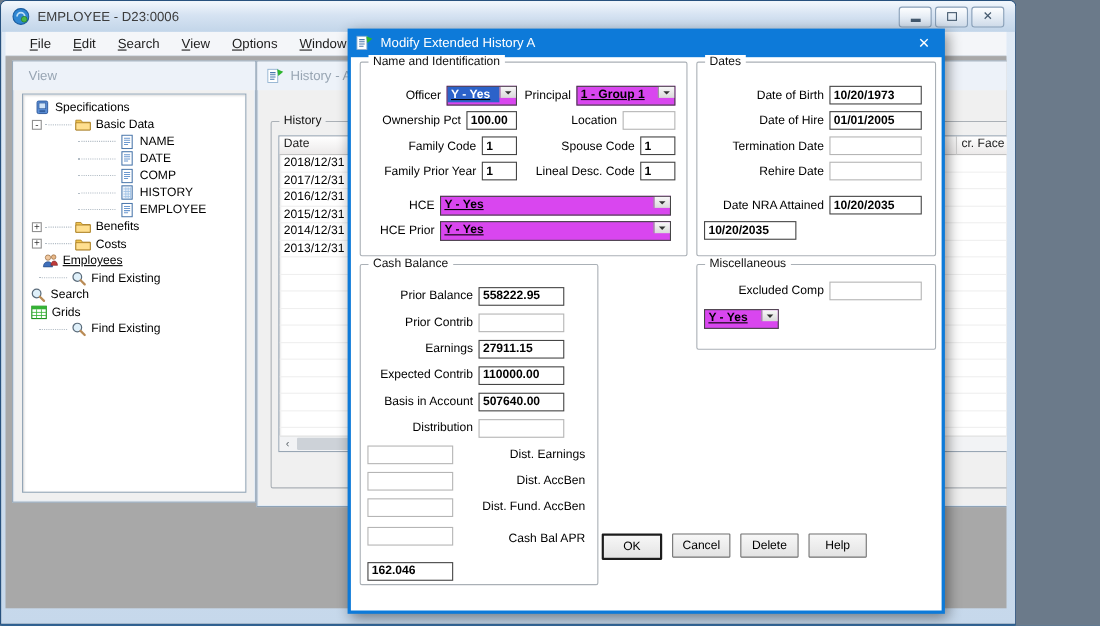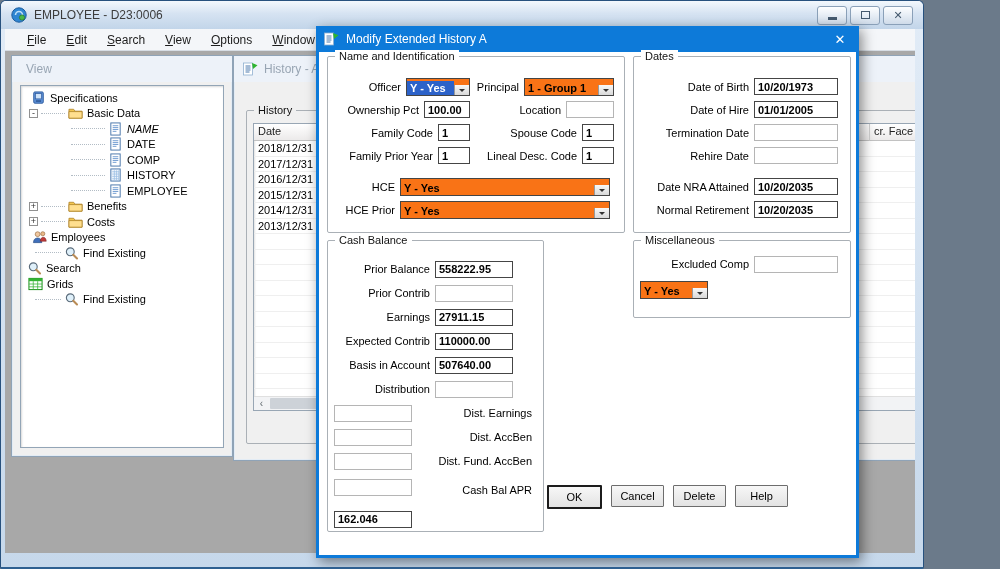--- a/index.html
+++ b/index.html
@@ -73,21 +73,21 @@
 .g-misc .fields{grid-template-columns:1fr 90px;}
 .g1lab{display:flex;align-items:center;justify-content:flex-end;height:23px;font-size:11px;color:#000;padding-right:5px;white-space:nowrap;}
 .g1ctrl{display:flex;align-items:center;height:23px;}
 .g-cash .g1lab,.g-cash .g1ctrl{height:24px;}
 .g-misc .g1lab,.g-misc .g1ctrl{height:26px;}
 .g1lab.gap,.g1ctrl.gap{margin-top:8px;}
 .g-cash .g1lab.gap,.g-cash .g1ctrl.gap{margin-top:5px;}
 .flabel{font-size:11px;color:#000;white-space:nowrap;margin-right:5px;}
 .tinput{height:17px;border:1px solid #b5b5b5;background:#fff;font-size:11px;font-weight:bold;color:#000;padding:0 3px;}
 .tinput.filled{border-color:#454545;}
-.combo{height:18px;border:1px solid #454545;background:#f97316;display:inline-flex;align-items:flex-end;}
+.combo{height:18px;border:1px solid #454545;background:#d946ef;display:inline-flex;align-items:flex-start;text-decoration:underline;}
 .combo-val{flex:1;font-size:11px;font-weight:bold;color:#000;padding:1px 3px;white-space:nowrap;overflow:hidden;}
 .combo.focused .combo-val{background:#2c62c9;color:#fff;}
 .combo-btn{width:15px;flex:none;background:linear-gradient(#f8f8f8,#d9d9d9);border-left:1px solid #9a9a9a;display:flex;align-items:center;justify-content:center;}
 .combo-btn::after{content:'';border:3.5px solid transparent;border-top-color:#333;margin-top:4px;}
 .dlg-buttons{position:absolute;left:228px;top:433px;display:flex;gap:9px;}
 .dlg-btn{width:53px;height:22px;font-size:11px;color:#000;background:linear-gradient(#f7f7f7,#e3e3e3);border:1px solid #6d6d6d;border-radius:1px;}
 .dlg-btn.default{border:2px solid #1c1c1c;width:55px;height:24px;}
 </style>
 </head>
 <body>
@@ -147,21 +147,21 @@
             <span class="expander">-</span>
             <span class="dots" style="width: 24px;"></span>
             <span class="icon">
               <svg viewBox="0 0 16 13">
                 <path d="M1 2.5h5l1.5 2H15V12H1z" fill="#f3c64f" stroke="#a97d22" stroke-width="0.8"></path>
                 <path d="M1 5h14v7H1z" fill="#ffdf8f" stroke="#a97d22" stroke-width="0.8"></path>
               </svg>
             </span>
             <span class="tree-label">Basic Data</span>
           </div>
-          <div class="tree-row" style="padding-left: 48px; font-style: italic;">
+          <div class="tree-row" style="padding-left: 48px;">
             <span class="dots" style="width: 34px;"></span>
             <span class="icon">
               <svg viewBox="0 0 13 15">
                 <rect x="1.5" y="1" width="10" height="13" fill="#fff" stroke="#4472a8"></rect>
                 <path d="M3.5 4h6M3.5 6h6M3.5 8h6M3.5 10h4" stroke="#6b98cf" stroke-width="1"></path>
               </svg>
             </span>
             <span class="tree-label">NAME</span>
           </div>
           <div class="tree-row" style="padding-left: 48px;">
@@ -220,21 +220,21 @@
             <span class="expander">+</span>
             <span class="dots" style="width: 24px;"></span>
             <span class="icon">
               <svg viewBox="0 0 16 13">
                 <path d="M1 2.5h5l1.5 2H15V12H1z" fill="#f3c64f" stroke="#a97d22" stroke-width="0.8"></path>
                 <path d="M1 5h14v7H1z" fill="#ffdf8f" stroke="#a97d22" stroke-width="0.8"></path>
               </svg>
             </span>
             <span class="tree-label">Costs</span>
           </div>
-          <div class="tree-row" style="padding-left: 9px;">
+          <div class="tree-row" style="padding-left: 15px; text-decoration: underline;">
             <span class="icon">
               <svg viewBox="0 0 16 14">
                 <circle cx="6" cy="4" r="2.6" fill="#f0c8a0" stroke="#8a5a2a" stroke-width="0.6"></circle>
                 <path d="M1.5 13c0-3.3 2-5 4.5-5s4.5 1.7 4.5 5z" fill="#3f6fba" stroke="#26477c" stroke-width="0.6"></path>
                 <circle cx="11.5" cy="3.5" r="2.2" fill="#e8b888" stroke="#8a5a2a" stroke-width="0.6"></circle>
                 <path d="M8.8 11.5c.3-2.8 1.5-4.2 3.2-4.2 1.8 0 3 1.5 3.2 4.2z" fill="#c03a3a" stroke="#7c2626" stroke-width="0.6"></path>
               </svg>
             </span>
             <span class="tree-label">Employees</span>
           </div>
@@ -433,21 +433,20 @@
               <input class="tinput" readonly="" style="width: 84px;">
             </div>
             <div class="g1lab">Rehire Date</div>
             <div class="g1ctrl">
               <input class="tinput" readonly="" style="width: 84px;">
             </div>
             <div class="g1lab gap">Date NRA Attained</div>
             <div class="g1ctrl gap">
               <input class="tinput filled" readonly="" value="10/20/2035" style="width: 84px;">
             </div>
-            <div class="g1lab">Normal Retirement</div>
             <div class="g1ctrl">
               <input class="tinput filled" readonly="" value="10/20/2035" style="width: 84px;">
             </div>
           </div>
       </div>
       <div class="groupbox g-cash g1">
         <span class="gb-label">Cash Balance</span>
         <div class="fields">
             <div class="g1lab">Prior Balance</div>
             <div class="g1ctrl">

